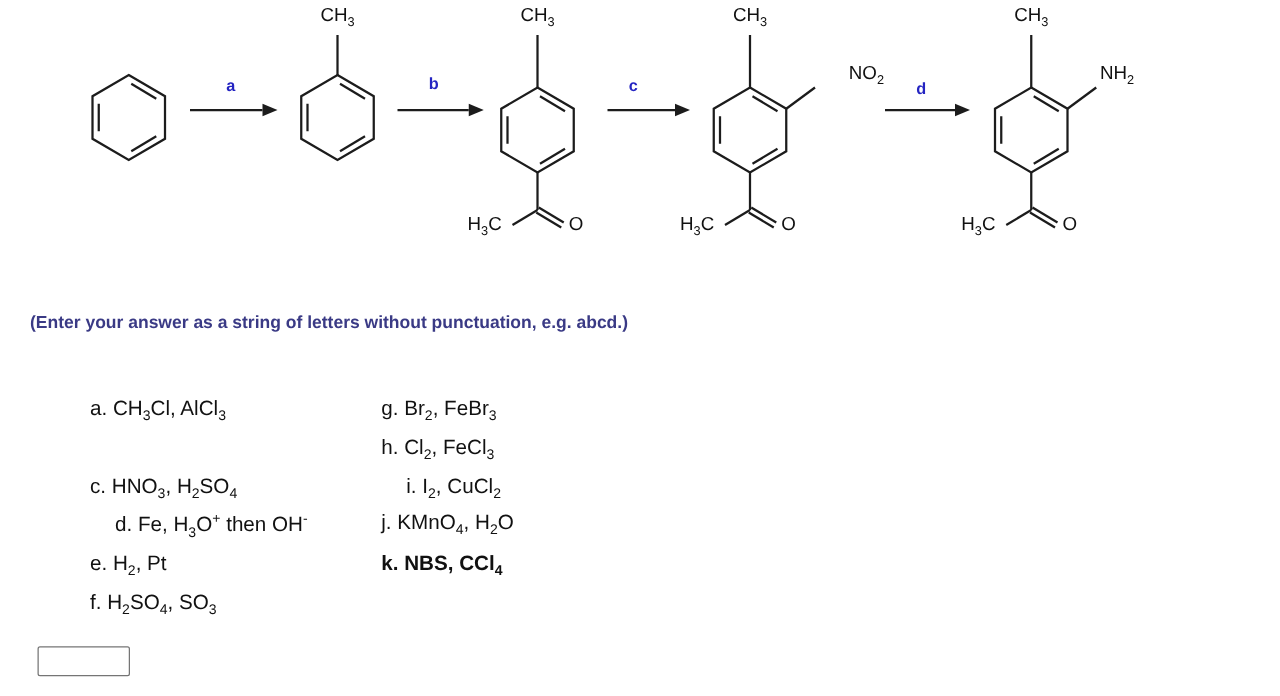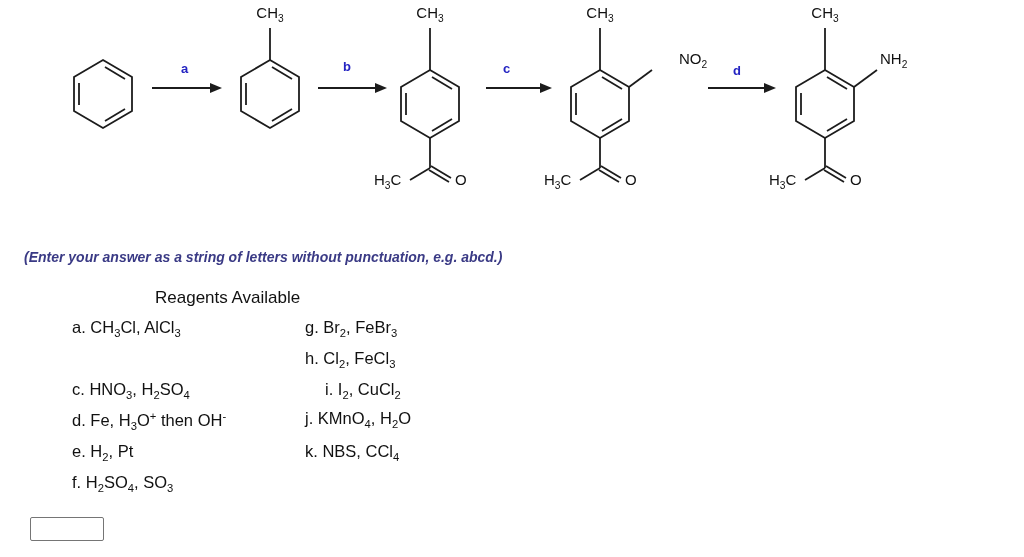--- a/index.html
+++ b/index.html
@@ -7,21 +7,21 @@
     position:relative;width:908px;height:557px;background:#ffffff;
     font-family:"Liberation Sans",sans-serif;color:#111;overflow:hidden;
   }
   .scheme-svg{position:absolute;left:0;top:0;}
   .scheme-svg line,.scheme-svg polygon{stroke:var(--bond,#1c1c1c);stroke-width:1.8;fill:none;}
   .scheme-svg polygon.head{fill:var(--bond,#1c1c1c);stroke:none;}
   .mol-label{position:absolute;font-size:15px;color:#111;white-space:nowrap;line-height:18px;}
   .center{transform:translateX(-50%);}
   .arrow-label{position:absolute;font-size:13px;font-weight:bold;color:var(--accent,#2424c2);}
   .prompt{position:absolute;left:24px;top:220px;font-size:14.5px;color:#111;}
-  .hint{position:absolute;left:24px;top:249px;font-size:14px;font-style:italic;font-weight:600;color:var(--hint,#3a3a85);}
+  .hint{position:absolute;left:24px;top:249px;font-size:14px;font-weight:600;color:var(--hint,#3a3a85);}
   .reagents-heading{position:absolute;left:155px;top:288px;font-size:17px;color:#111;}
   .reagent{position:absolute;font-size:16.5px;white-space:nowrap;color:#111;}
   .reagent.colL{left:72px;text-align:center;}
   .reagent.colR{left:305px;}
   sub,sup{font-size:0.68em;line-height:0;}
   .answer-box{
     position:absolute;left:30px;top:517px;width:64px;height:22px;
     border:1px solid #757575;border-radius:2px;background:#fff;
     font-family:"Liberation Sans",sans-serif;font-size:14px;padding:0 4px;
   }
@@ -122,29 +122,28 @@
   <span class="mol-label" style="left:769px;top:171px;">H<sub>3</sub>C</span>
   <span class="mol-label" style="left:850px;top:171px;">O</span>
 
   <span class="arrow-label" style="left:181px;top:61px;">a</span>
   <span class="arrow-label" style="left:343px;top:59px;">b</span>
   <span class="arrow-label" style="left:503px;top:61px;">c</span>
   <span class="arrow-label" style="left:733px;top:63px;">d</span>
 
   <div class="hint">(Enter your answer as a string of letters without punctuation, e.g. abcd.)</div>
 
-  <div class="reagents-heading">Reagents Available</div>
 
   <div class="reagent colL" style="top:318px;">a. CH<sub>3</sub>Cl, AlCl<sub>3</sub></div>
   <div class="reagent colL" style="top:380px;">c. HNO<sub>3</sub>, H<sub>2</sub>SO<sub>4</sub></div>
-  <div class="reagent colL" style="top:411px;">d. Fe, H<sub>3</sub>O<sup>+</sup> then OH<sup>-</sup></div>
+  <div class="reagent colL" style="top:411px;margin-left:20px;">d. Fe, H<sub>3</sub>O<sup>+</sup> then OH<sup>-</sup></div>
   <div class="reagent colL" style="top:442px;">e. H<sub>2</sub>, Pt</div>
   <div class="reagent colL" style="top:473px;">f. H<sub>2</sub>SO<sub>4</sub>, SO<sub>3</sub></div>
 
   <div class="reagent colR" style="top:318px;">g. Br<sub>2</sub>, FeBr<sub>3</sub></div>
   <div class="reagent colR" style="top:349px;">h. Cl<sub>2</sub>, FeCl<sub>3</sub></div>
   <div class="reagent colR" style="top:380px;margin-left:20px;">i. I<sub>2</sub>, CuCl<sub>2</sub></div>
   <div class="reagent colR" style="top:409px;">j. KMnO<sub>4</sub>, H<sub>2</sub>O</div>
-  <div class="reagent colR" style="top:442px;">k. NBS, CCl<sub>4</sub></div>
+  <div class="reagent colR" style="top:442px;font-weight:bold;">k. NBS, CCl<sub>4</sub></div>
 
   <input type="text" class="answer-box" value="" style="">
 
 </div>
 
 </body></html>

